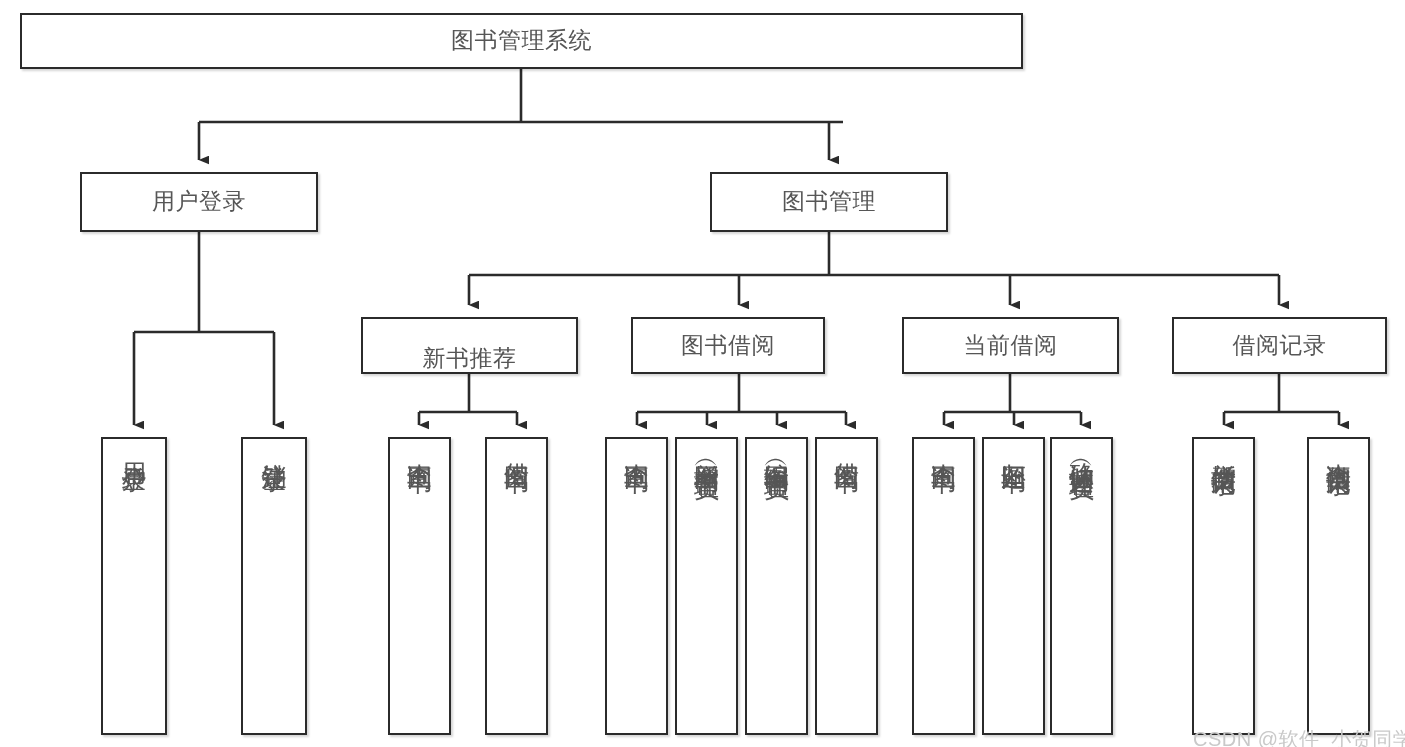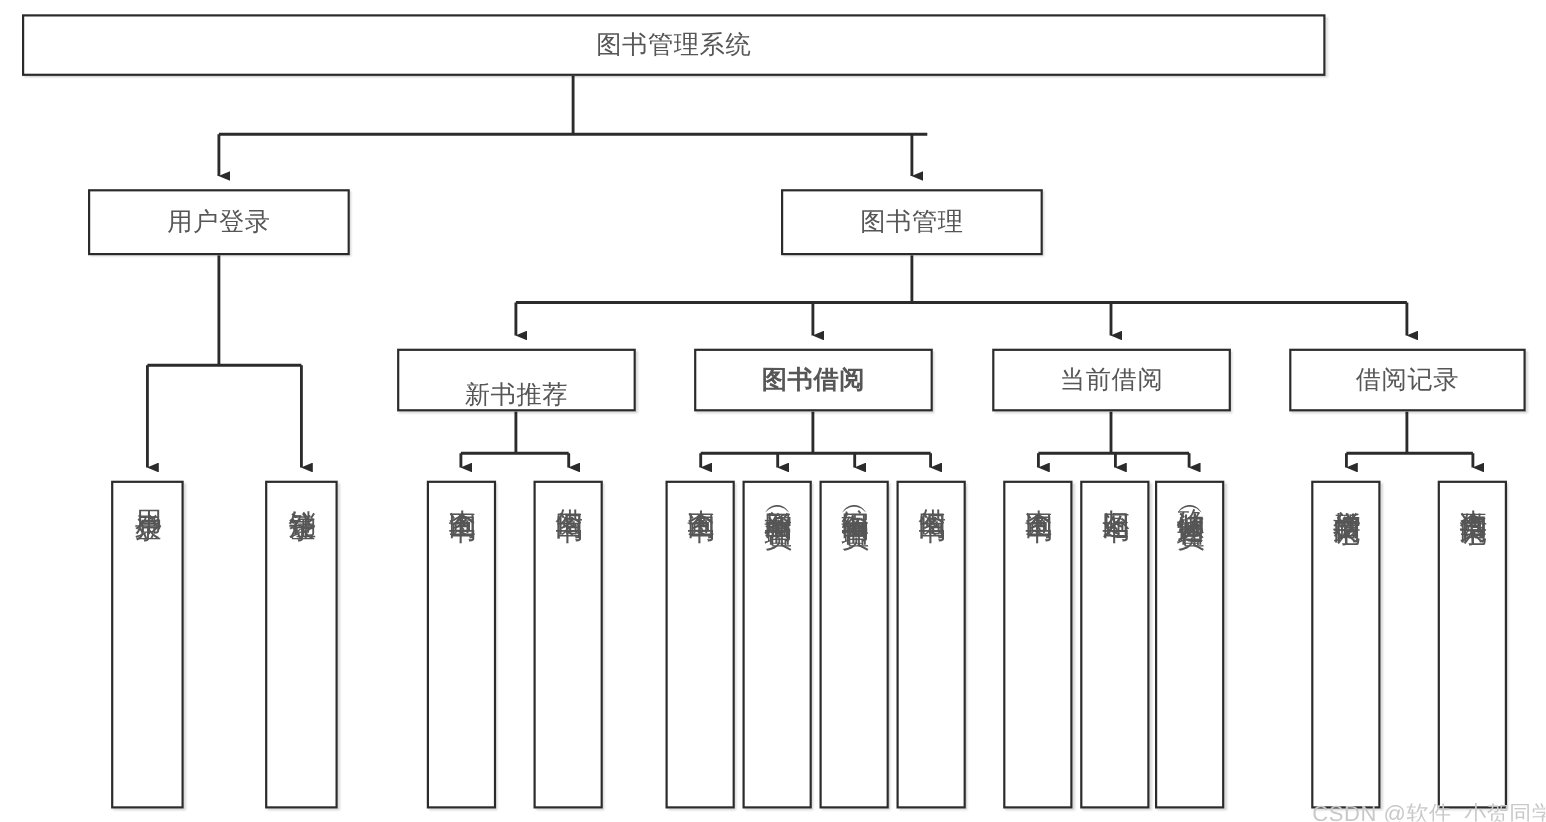--- a/index.html
+++ b/index.html
@@ -121,35 +121,35 @@
       <path d="M1014,412 L1014,425" marker-end="url(#arrowhead)"></path>
       <path d="M1081,412 L1081,425" marker-end="url(#arrowhead)"></path>
 
       <path d="M1279,374 L1279,412"></path>
       <path d="M1224,412 L1339,412"></path>
       <path d="M1224,412 L1224,425" marker-end="url(#arrowhead)"></path>
       <path d="M1339,412 L1339,425" marker-end="url(#arrowhead)"></path>
     </g>
   </svg>
 
-  <div class="node root horiz" id="node-root" style="left: 20px; top: 13px; width: 1185px; height: 56px;">
+  <div class="node root horiz" id="node-root" style="left: 20px; top: 13px; width: 1003px; height: 56px;">
     <span class="lbl">图书管理系统</span>
   </div>
 
   <div class="node horiz" id="node-l2-0" style="left: 80px; top: 172px; width: 238px; height: 60px;">
     <span class="lbl">用户登录</span>
   </div>
   <div class="node horiz" id="node-l2-1" style="left: 710px; top: 172px; width: 238px; height: 60px; justify-content: center;">
     <span class="lbl">图书管理</span>
   </div>
 
   <div class="node horiz" id="node-l3-0" style="left: 361px; top: 317px; width: 217px; height: 57px; align-items: flex-end;">
     <span class="lbl">新书推荐</span>
   </div>
-  <div class="node horiz" id="node-l3-1" style="left: 631px; top: 317px; width: 217px; height: 57px; font-weight: bold;">
+  <div class="node horiz" id="node-l3-1" style="left: 631px; top: 317px; width: 194px; height: 57px;">
     <span class="lbl">图书借阅</span>
   </div>
   <div class="node horiz" id="node-l3-3" style="left: 1172px; top: 317px; width: 215px; height: 57px;">
     <span class="lbl">借阅记录</span>
   </div>
   <div class="node horiz" id="node-l3-2" style="left: 902px; top: 317px; width: 217px; height: 57px;">
     <span class="lbl">当前借阅</span>
   </div>
 
   <div class="node vert" id="node-leaf-0" style="left: 101px; top: 437px; width: 66px; height: 298px;">

